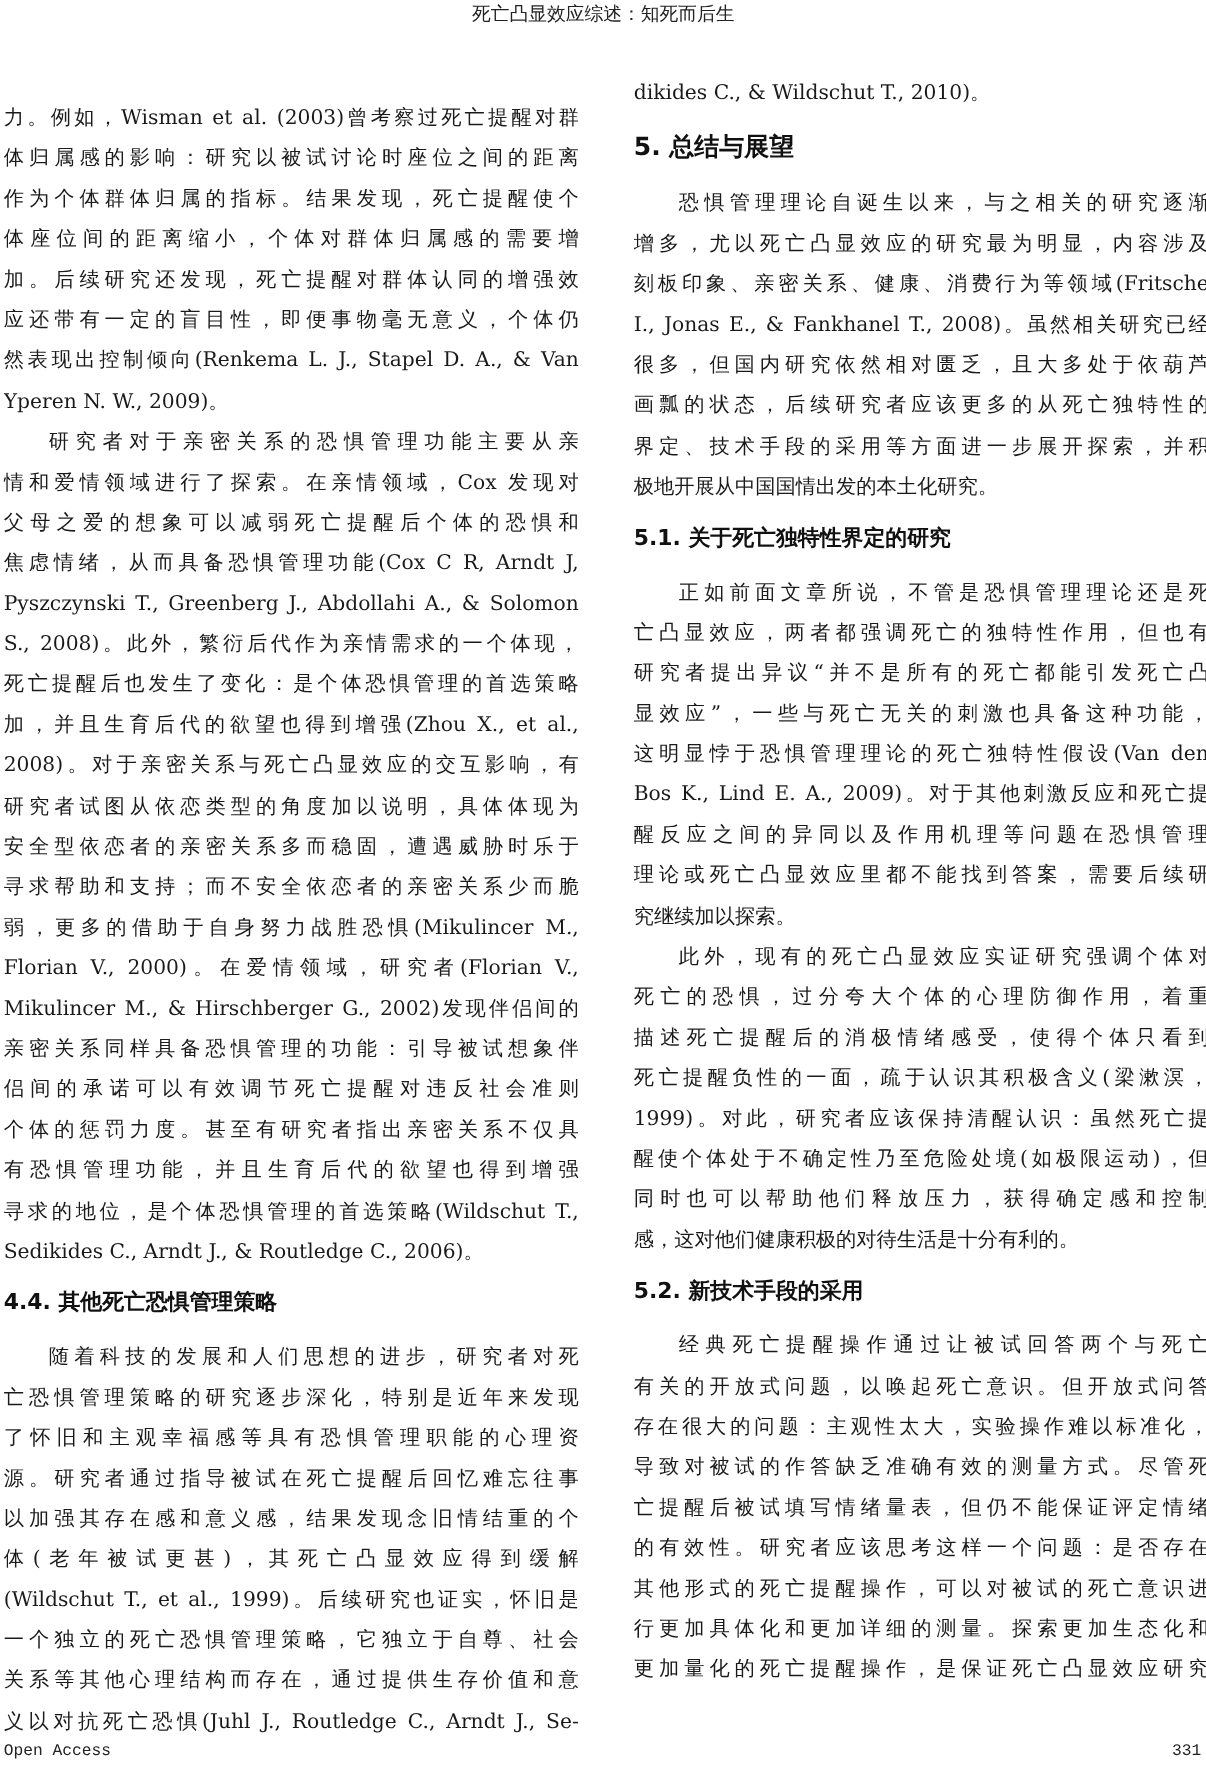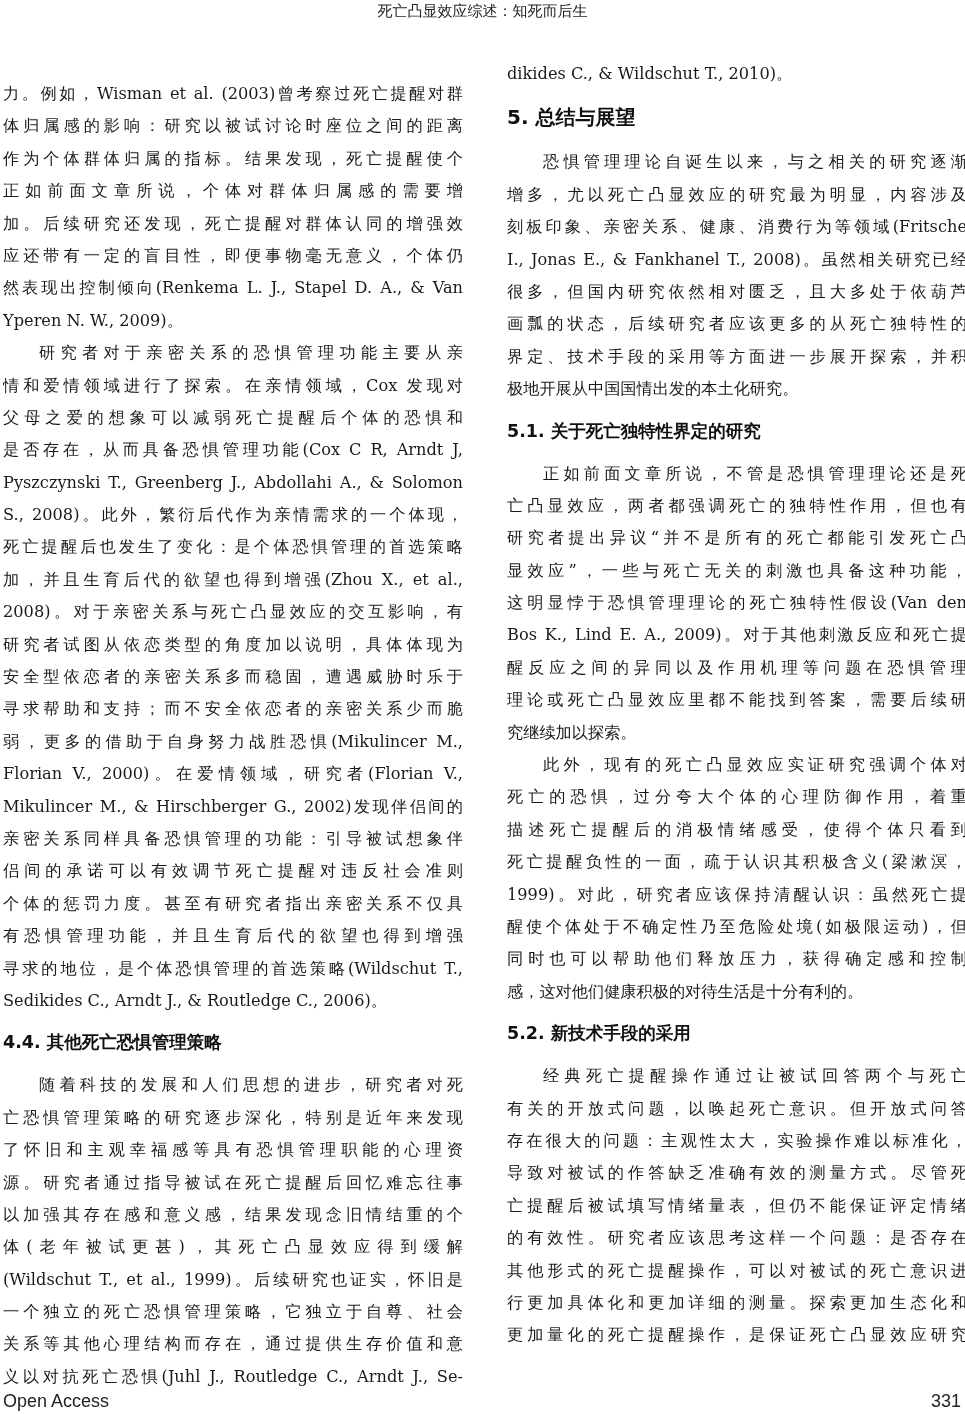--- a/index.html
+++ b/index.html
@@ -25,47 +25,47 @@
     }
     .line.last { text-align-last: left; }
     .line.indent { padding-left: 36px; }
     .heading {
       display: block; font-family: "DejaVu Sans", "Liberation Sans", sans-serif;
       font-weight: bold; white-space: nowrap; color: #111;
     }
     .h1 { font-size: 20px; height: 34px; line-height: 34px; margin: 10px 0 12px 0; }
     .h2 { font-size: 17.5px; height: 30px; line-height: 30px; margin: 10px 0 12px 0; }
     .footer {
-      position: absolute; top: 1392px; font-size: 18px; line-height: 18px; color: #222;
-      font-family: Liberation Sans, sans-serif;
+      position: absolute; top: 1392px; font-size: 13px; line-height: 18px; color: #222;
+      font-family: Liberation Mono, monospace;
     }
     .footer.left { left: 3px; }
     .footer.right { right: 4px; text-align: right; }
   </style>
 </head>
 <body>
 
 <div class="running-head">死亡凸显效应综述：知死而后生</div>
 
 <div class="col left">
   <div>
     <span class="line">力。例如，Wisman et al. (2003)曾考察过死亡提醒对群</span>
     <span class="line">体归属感的影响：研究以被试讨论时座位之间的距离</span>
     <span class="line">作为个体群体归属的指标。结果发现，死亡提醒使个</span>
-    <span class="line">正如前面文章所说，个体对群体归属感的需要增</span>
+    <span class="line">体座位间的距离缩小，个体对群体归属感的需要增</span>
     <span class="line">加。后续研究还发现，死亡提醒对群体认同的增强效</span>
     <span class="line">应还带有一定的盲目性，即便事物毫无意义，个体仍</span>
     <span class="line">然表现出控制倾向(Renkema L. J., Stapel D. A., &amp; Van</span>
     <span class="line last">Yperen N. W., 2009)。</span>
   </div>
   <div>
     <span class="line indent">研究者对于亲密关系的恐惧管理功能主要从亲</span>
     <span class="line">情和爱情领域进行了探索。在亲情领域，Cox 发现对</span>
     <span class="line">父母之爱的想象可以减弱死亡提醒后个体的恐惧和</span>
-    <span class="line">是否存在，从而具备恐惧管理功能(Cox C R, Arndt J,</span>
+    <span class="line">焦虑情绪，从而具备恐惧管理功能(Cox C R, Arndt J,</span>
     <span class="line">Pyszczynski T., Greenberg J., Abdollahi A., &amp; Solomon</span>
     <span class="line">S., 2008)。此外，繁衍后代作为亲情需求的一个体现，</span>
     <span class="line">死亡提醒后也发生了变化：是个体恐惧管理的首选策略</span>
     <span class="line">加，并且生育后代的欲望也得到增强(Zhou X., et al.,</span>
     <span class="line">2008)。对于亲密关系与死亡凸显效应的交互影响，有</span>
     <span class="line">研究者试图从依恋类型的角度加以说明，具体体现为</span>
     <span class="line">安全型依恋者的亲密关系多而稳固，遭遇威胁时乐于</span>
     <span class="line">寻求帮助和支持；而不安全依恋者的亲密关系少而脆</span>
     <span class="line">弱，更多的借助于自身努力战胜恐惧(Mikulincer M.,</span>
     <span class="line">Florian V., 2000)。在爱情领域，研究者(Florian V.,</span>

